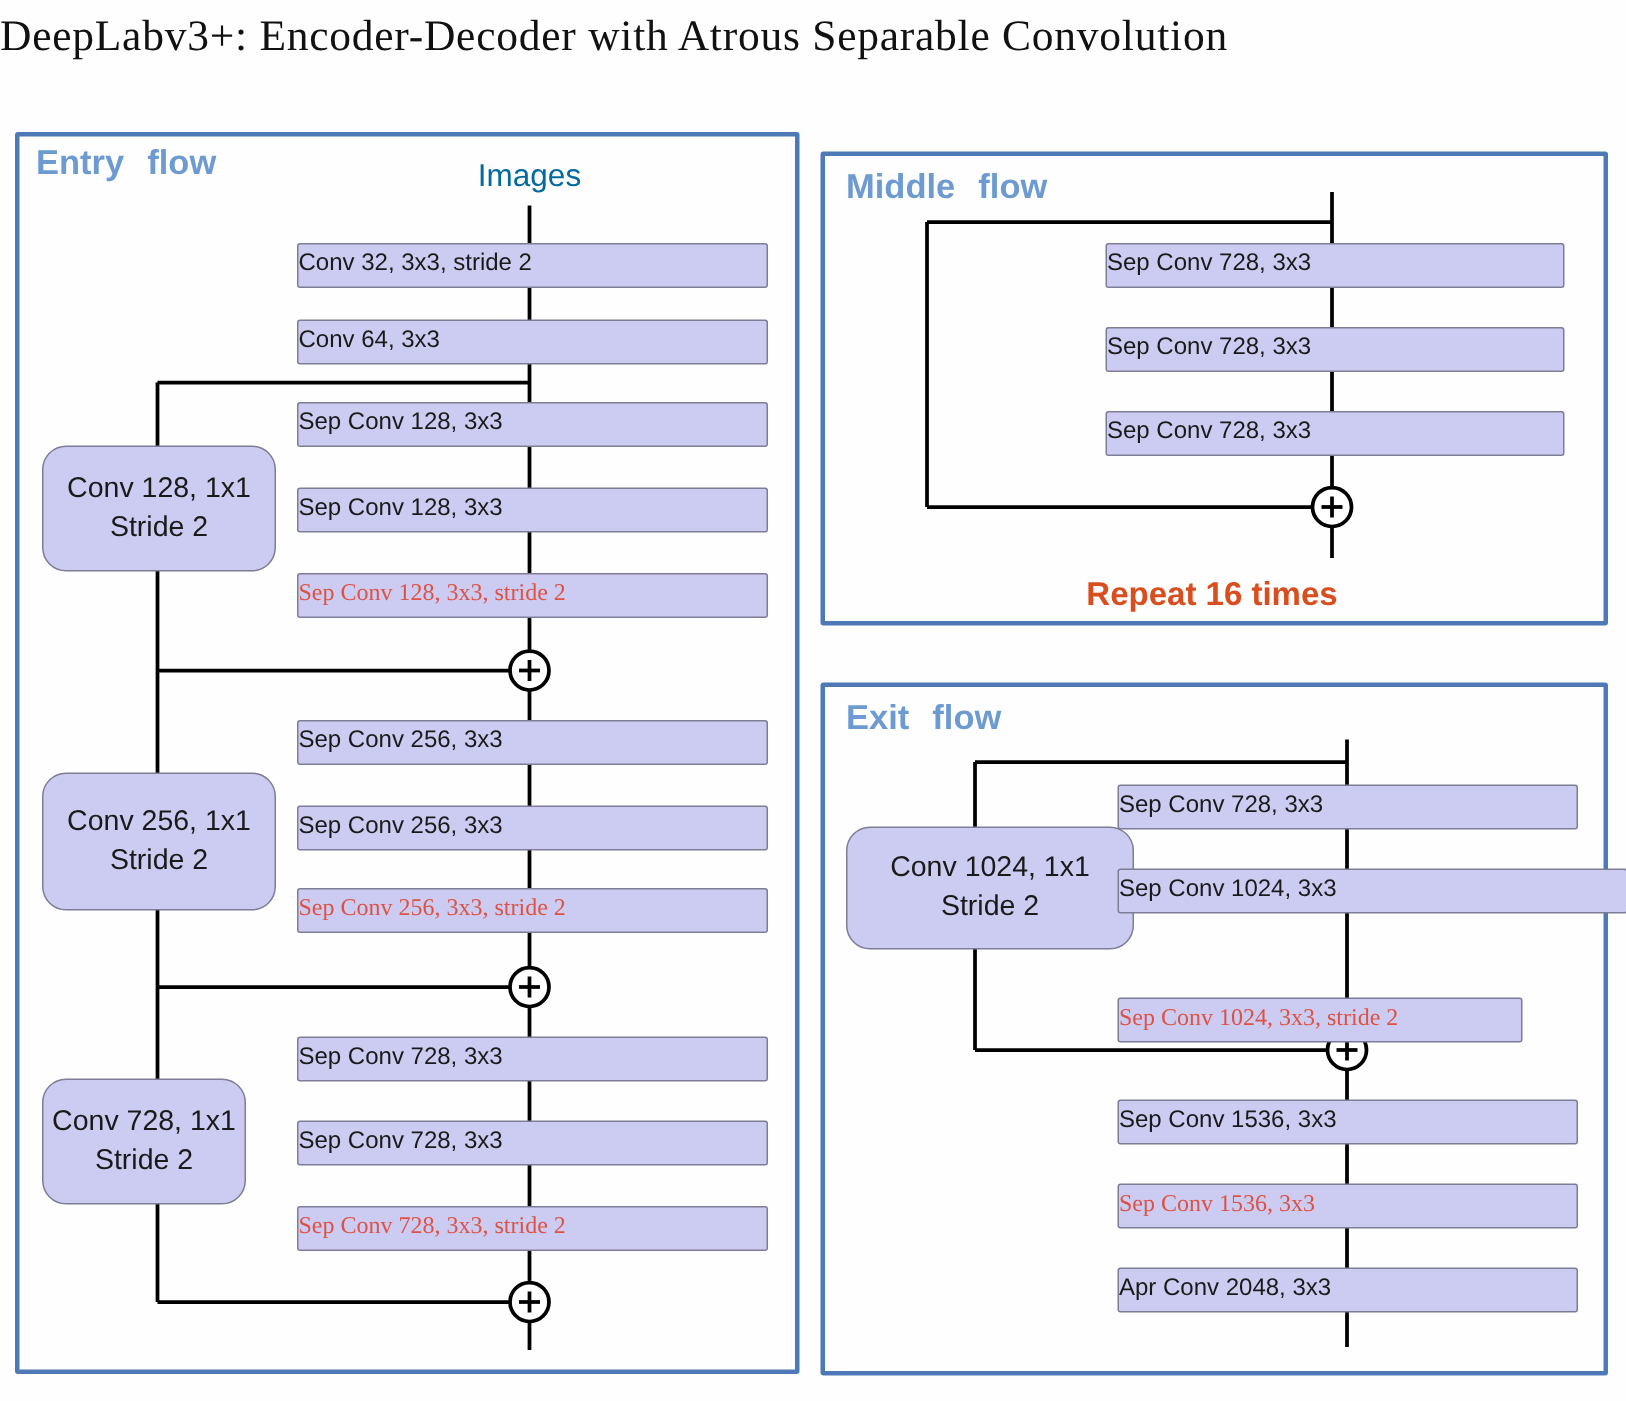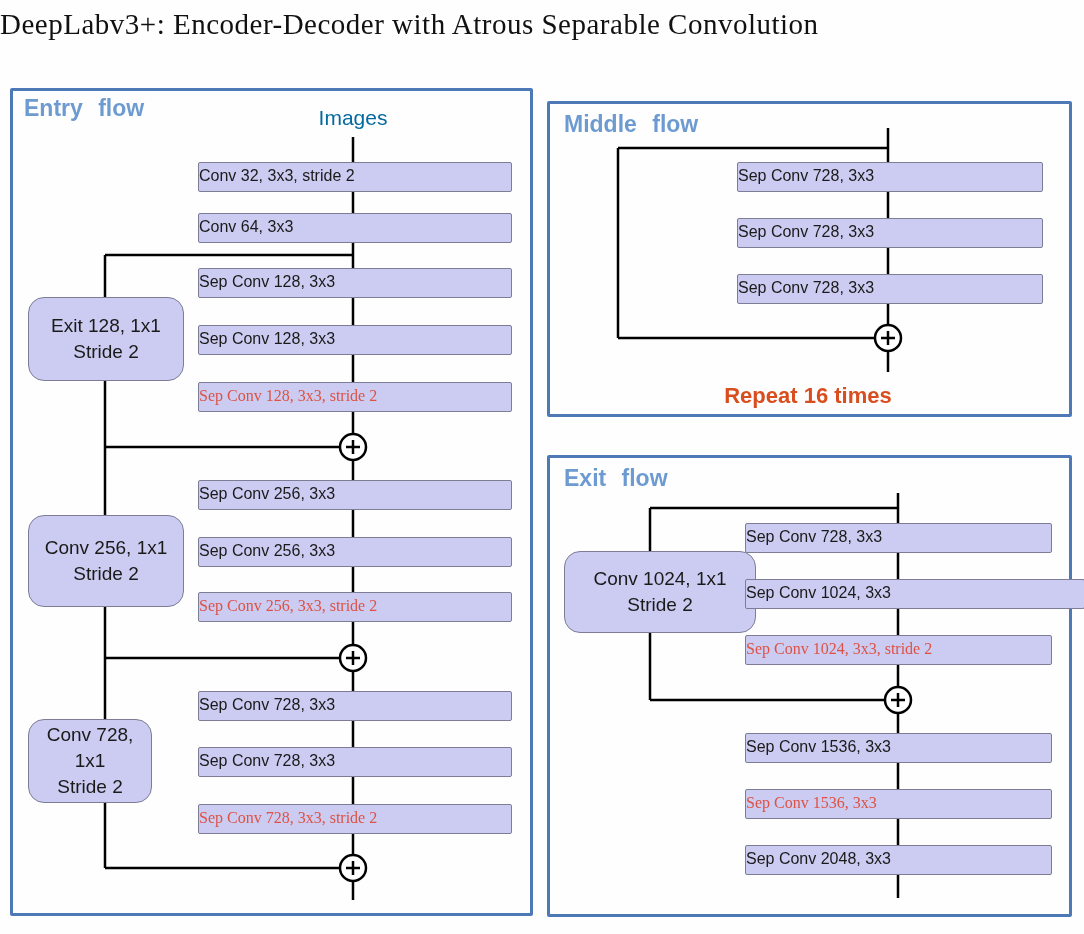--- a/index.html
+++ b/index.html
@@ -158,43 +158,43 @@
   <div class="node" style="left:198px;top:325px;width:314px">Sep Conv 128, 3x3</div>
   <div class="node red" style="left:198px;top:382px;width:314px">Sep Conv 128, 3x3, stride 2</div>
   <div class="node" style="left:198px;top:480px;width:314px">Sep Conv 256, 3x3</div>
   <div class="node" style="left:198px;top:537px;width:314px">Sep Conv 256, 3x3</div>
   <div class="node red" style="left:198px;top:592px;width:314px">Sep Conv 256, 3x3, stride 2</div>
   <div class="node" style="left:198px;top:691px;width:314px">Sep Conv 728, 3x3</div>
   <div class="node" style="left:198px;top:747px;width:314px">Sep Conv 728, 3x3</div>
   <div class="node red" style="left:198px;top:804px;width:314px">Sep Conv 728, 3x3, stride 2</div>
 
   <div class="side-node" style="left:28px;top:297px;width:156px;height:84px">
-    <span>Exit 128, 1x1</span>
+    <span>Conv 128, 1x1</span>
     <span>Stride 2</span>
   </div>
   <div class="side-node" style="left:28px;top:515px;width:156px;height:92px">
     <span>Conv 256, 1x1</span>
     <span>Stride 2</span>
   </div>
-  <div class="side-node" style="left:28px;top:719px;width:124px;height:84px">
+  <div class="side-node" style="left:28px;top:719px;width:136px;height:84px">
     <span>Conv 728, 1x1</span>
     <span>Stride 2</span>
   </div>
 
   <div class="flow-label" style="left:564px;top:111px">Middle flow</div>
   <div class="node" style="left:737px;top:162px;width:306px">Sep Conv 728, 3x3</div>
   <div class="node" style="left:737px;top:218px;width:306px">Sep Conv 728, 3x3</div>
   <div class="node" style="left:737px;top:274px;width:306px">Sep Conv 728, 3x3</div>
   <div class="repeat-note" style="left:658px;top:383px;width:300px">Repeat 16 times</div>
 
   <div class="flow-label" style="left:564px;top:465px">Exit flow</div>
   <div class="side-node" style="left:564px;top:551px;width:192px;height:82px">
     <span>Conv 1024, 1x1</span>
     <span>Stride 2</span>
   </div>
   <div class="node" style="left:745px;top:523px;width:307px">Sep Conv 728, 3x3</div>
   <div class="node" style="left:745px;top:579px;width:340px">Sep Conv 1024, 3x3</div>
-  <div class="node red" style="left:745px;top:635px;width:307px">Sep Conv 1024, 3x3, stride 2</div>
+  <div class="node red" style="left:745px;top:665px;width:270px">Sep Conv 1024, 3x3, stride 2</div>
   <div class="node" style="left:745px;top:733px;width:307px">Sep Conv 1536, 3x3</div>
   <div class="node red" style="left:745px;top:789px;width:307px">Sep Conv 1536, 3x3</div>
-  <div class="node" style="left:745px;top:845px;width:307px">Sep Conv 2048, 3x3</div>
+  <div class="node" style="left:745px;top:845px;width:307px">Apr Conv 2048, 3x3</div>
 
 </div>
 
 </body></html>

